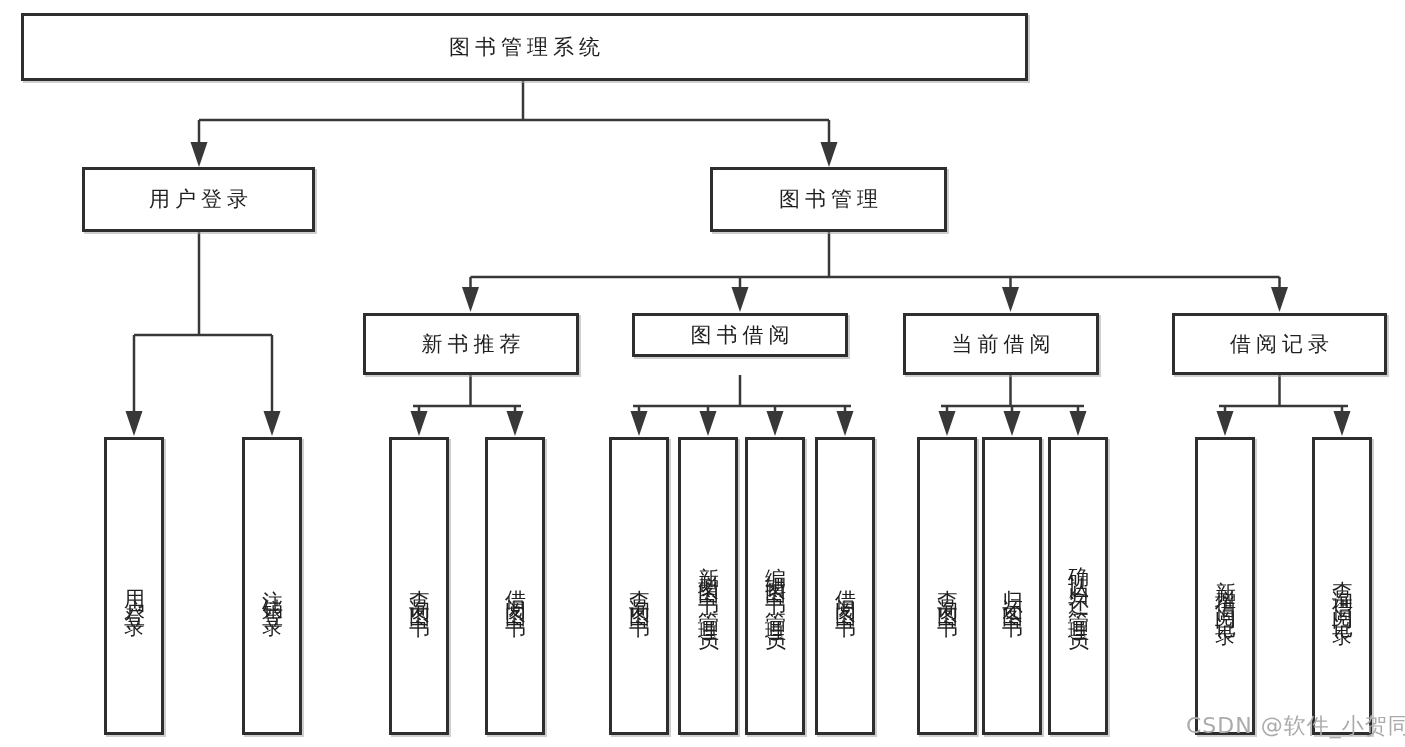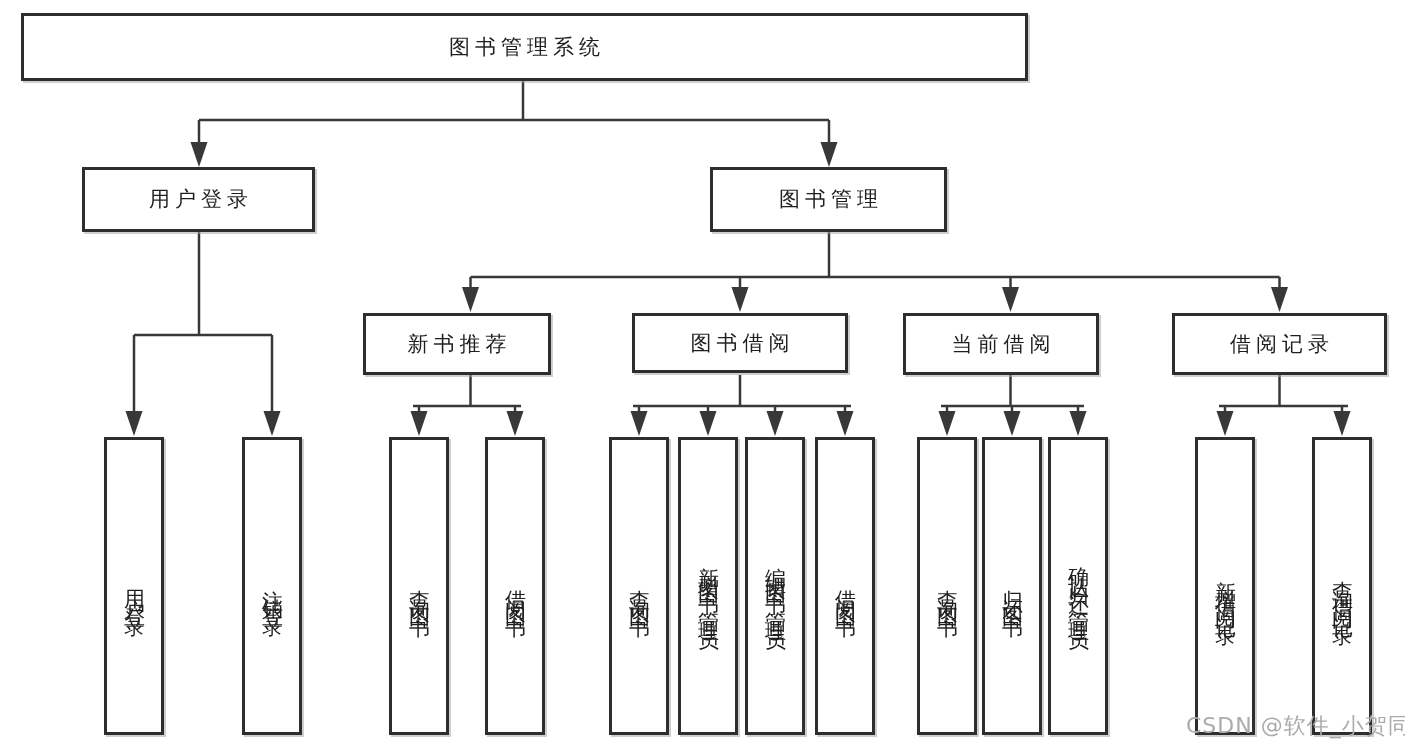--- a/index.html
+++ b/index.html
@@ -158,24 +158,24 @@
     <span class="lbl">图书管理系统</span>
   </div>
 
   <div class="node" style="left:82px;top:167px;width:233px;height:65px">
     <span class="lbl">用户登录</span>
   </div>
   <div class="node" style="left:710px;top:167px;width:237px;height:65px">
     <span class="lbl">图书管理</span>
   </div>
 
-  <div class="node" style="left:363px;top:313px;width:188px;height:62px">
+  <div class="node" style="left:363px;top:313px;width:216px;height:62px">
     <span class="lbl">新书推荐</span>
   </div>
-  <div class="node" style="left:632px;top:313px;width:216px;height:60px">
+  <div class="node" style="left:632px;top:313px;width:216px;height:44px">
     <span class="lbl">图书借阅</span>
   </div>
   <div class="node" style="left:903px;top:313px;width:196px;height:62px">
     <span class="lbl">当前借阅</span>
   </div>
   <div class="node" style="left:1172px;top:313px;width:215px;height:62px">
     <span class="lbl">借阅记录</span>
   </div>
 
   <div class="node v" style="left:104px;top:437px;width:60px;height:298px">

